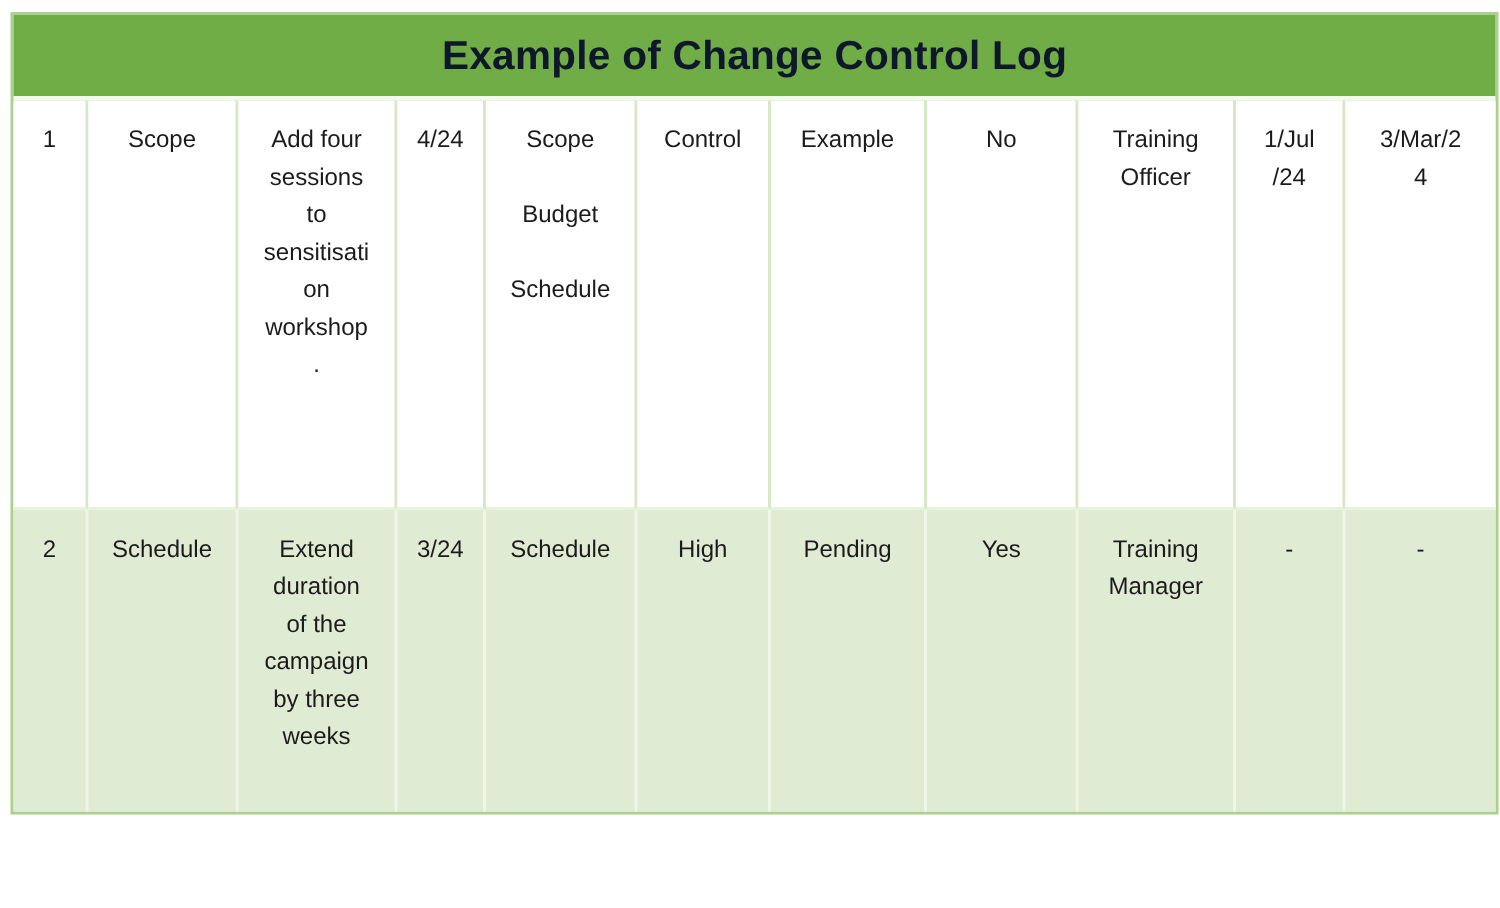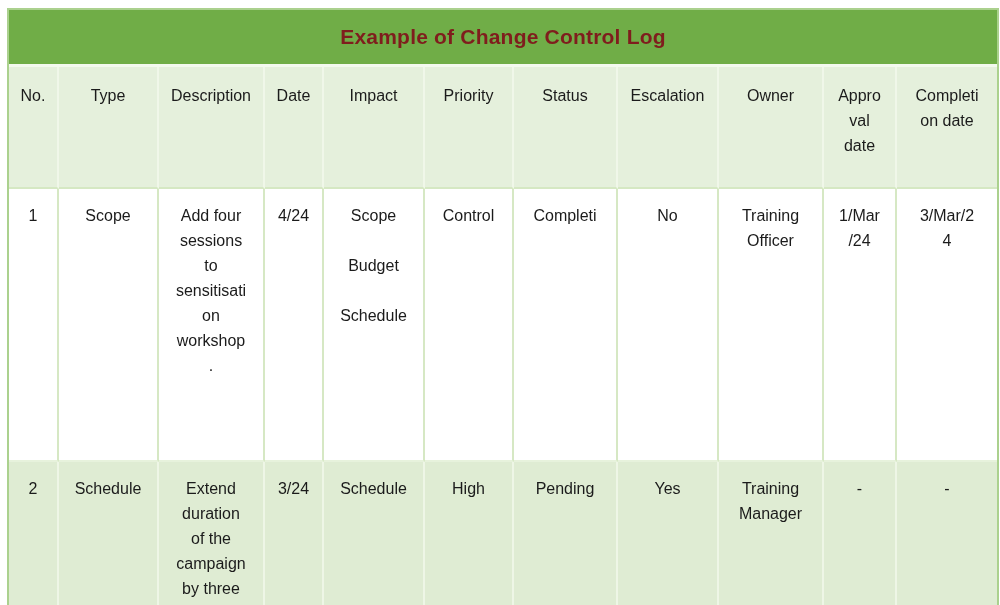--- a/index.html
+++ b/index.html
@@ -24,22 +24,22 @@
     width: 988px;
     table-layout: fixed;
     border-collapse: separate;
     border-spacing: 0;
     border: 2px solid #abd18e;
     color: #1b1b1b;
   }
   
   th.title-cell {
     background: #70ad47;
-    color: #7f1d1d;
-    font-size: 21px;
+    color: #0f172a;
+    font-size: 27px;
     font-weight: bold;
     text-align: center;
     vertical-align: middle;
     height: 52px;
     border-bottom: 3px solid #f3f9ee;
     letter-spacing: 0.2px;
   }
   
   tr.header-row th {
     background: #e5f0dc;
@@ -92,60 +92,44 @@
       <col style="width:104px">
       <col style="width:101px">
       <col style="width:105px">
       <col style="width:73px">
       <col style="width:100px">
     </colgroup>
     <thead>
       <tr>
         <th class="title-cell" colspan="11">Example of Change Control Log</th>
       </tr>
-      <tr class="header-row">
-        <th>No.</th>
-        <th>Type</th>
-        <th>Description</th>
-        <th>Date</th>
-        <th>Impact</th>
-        <th>Priority</th>
-        <th>Status</th>
-        <th>Escalation</th>
-        <th>Owner</th>
-        <th>Appro
-val
-date</th>
-        <th>Completi
-on date</th>
-      </tr>
     </thead>
     <tbody>
       <tr class="data-row row-white">
         <td>1</td>
         <td>Scope</td>
         <td>Add four
 sessions
 to
 sensitisati
 on
 workshop
 .</td>
         <td>4/24</td>
         <td>Scope
 
 Budget
 
 Schedule</td>
         <td>Control</td>
-        <td>Completi</td>
+        <td>Example</td>
         <td>No</td>
         <td>Training
 Officer</td>
-        <td>1/Mar
+        <td>1/Jul
 /24</td>
         <td>3/Mar/2
 4</td>
       </tr>
       <tr class="data-row row-band">
         <td>2</td>
         <td>Schedule</td>
         <td>Extend
 duration
 of the

